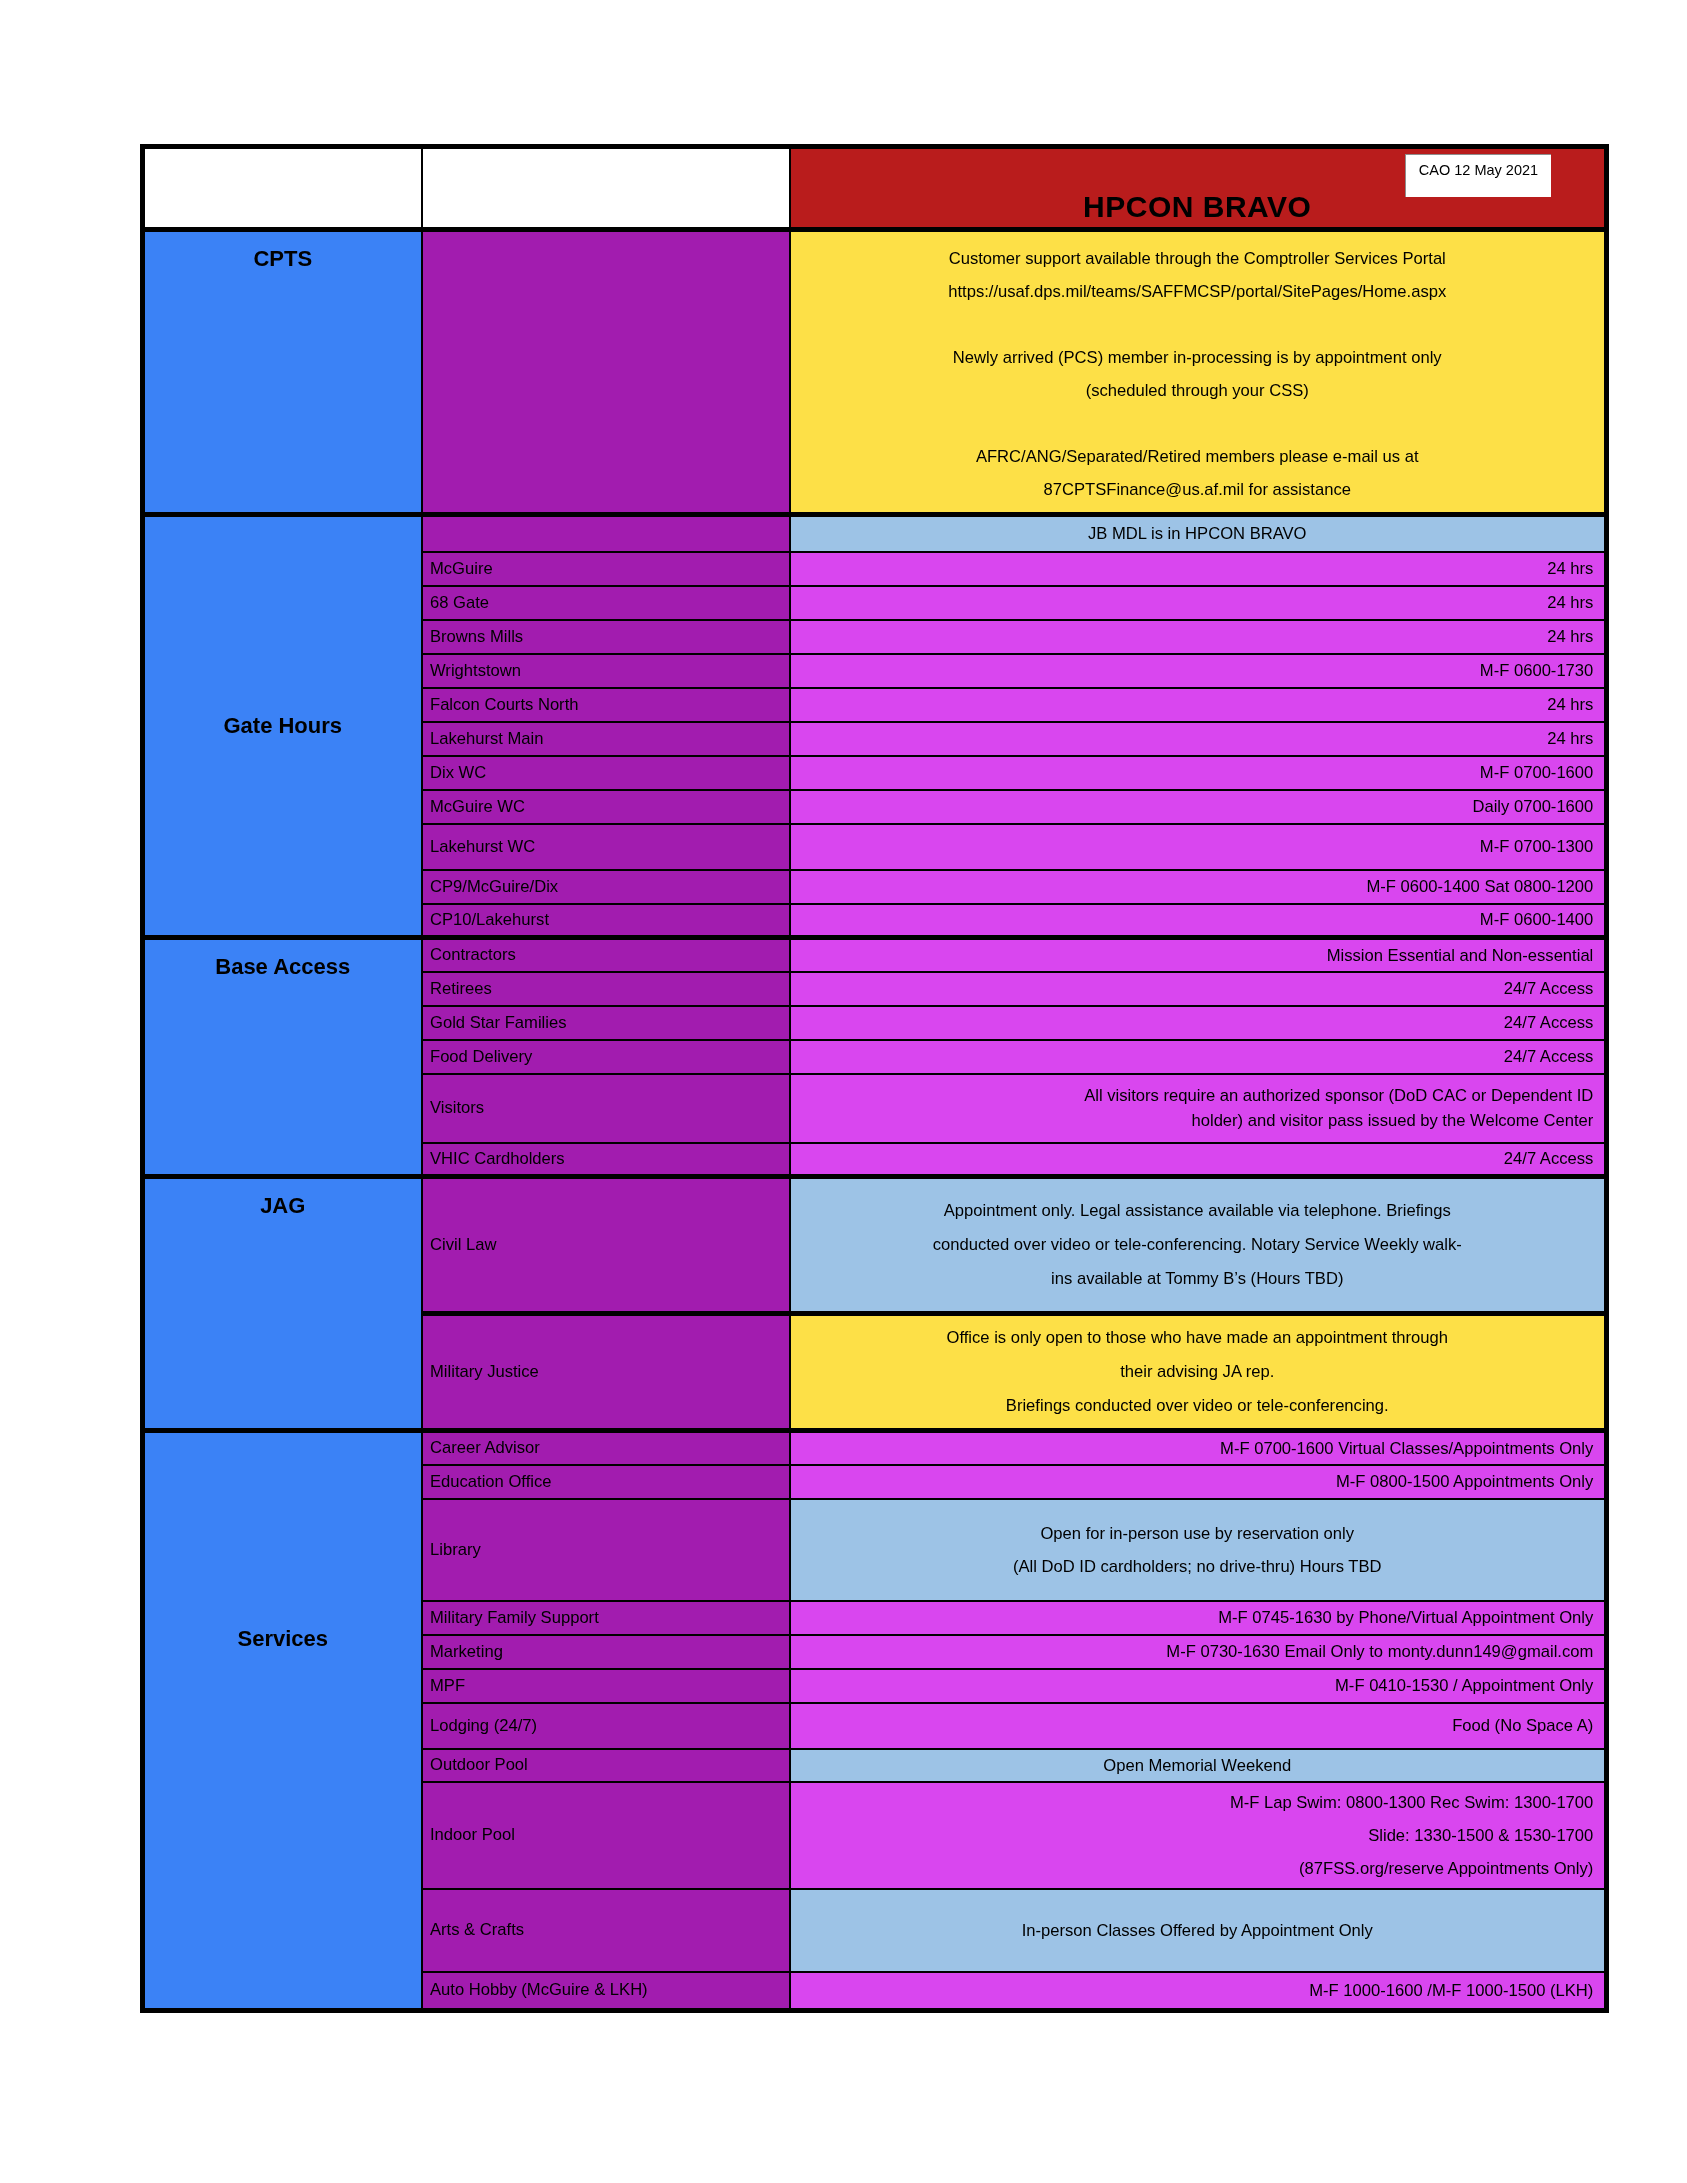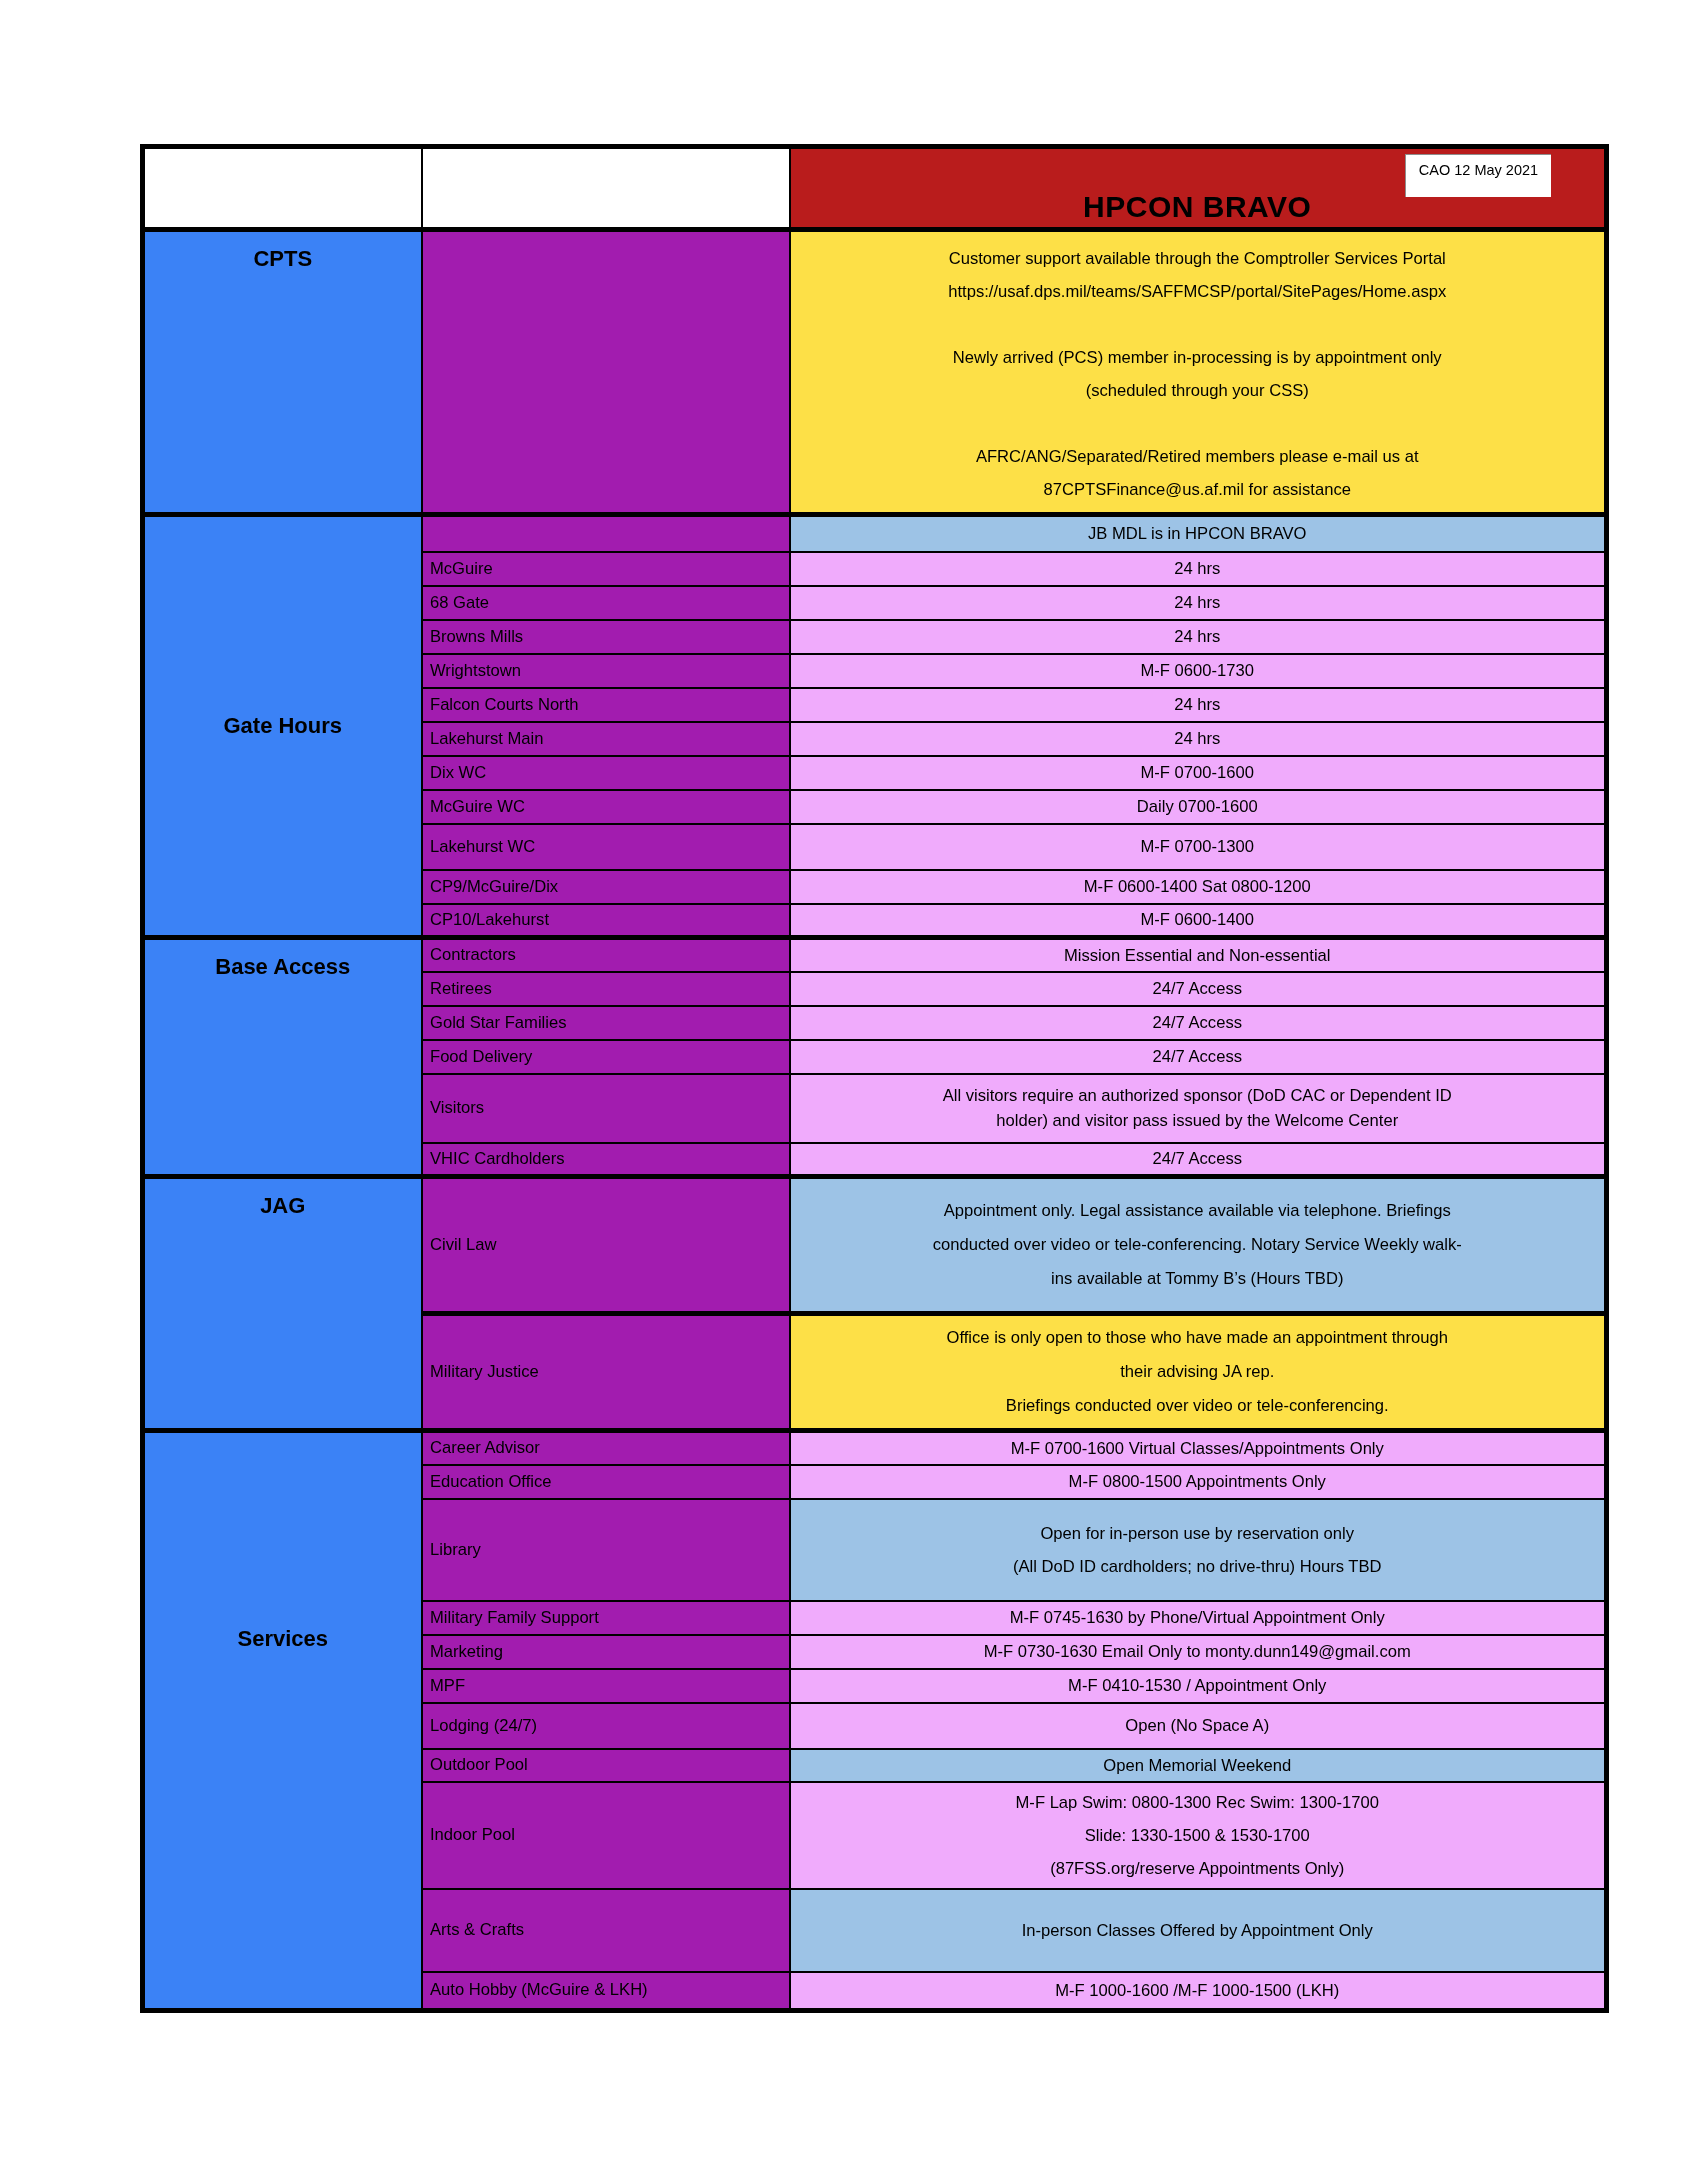--- a/index.html
+++ b/index.html
@@ -53,21 +53,21 @@
     font-size:16.6px;
     text-align:center;
     vertical-align:middle;
     line-height:25px;
     white-space:pre-line;
     padding:0 10.7px;
   }
   .lh62{line-height:33px;}
   .lh64{line-height:34px;}
   .cptsval{vertical-align:top;padding-top:9.6px;line-height:33px;}
-  .green{background:#f0abfc;}
+  .green{background:#d946ef;text-align:right;}
   .blue{background:#9DC3E6;}
   .yellow{background:#fde047;}
   .graycell{background:#b91c1c;padding:0;}
   .hdrwrap{
     position:relative;
     height:78px;
     display:flex;
     align-items:flex-end;
     justify-content:center;
   }
@@ -241,21 +241,21 @@
     <tr style="height:34px">
       <td class="namecell">Marketing</td>
       <td class="valcell green">M-F 0730-1630 Email Only to monty.dunn149@gmail.com</td>
     </tr>
     <tr style="height:34px">
       <td class="namecell">MPF</td>
       <td class="valcell green">M-F 0410-1530 / Appointment Only</td>
     </tr>
     <tr style="height:46px">
       <td class="namecell">Lodging (24/7)</td>
-      <td class="valcell green">Open (No Space A)</td>
+      <td class="valcell green">Food (No Space A)</td>
     </tr>
     <tr style="height:33px">
       <td class="namecell">Outdoor Pool</td>
       <td class="valcell blue">Open Memorial Weekend</td>
     </tr>
     <tr style="height:107px">
       <td class="namecell">Indoor Pool</td>
       <td class="valcell green lh62">M-F Lap Swim: 0800-1300 Rec Swim: 1300-1700
 Slide: 1330-1500 &amp; 1530-1700
 (87FSS.org/reserve Appointments Only)</td>

